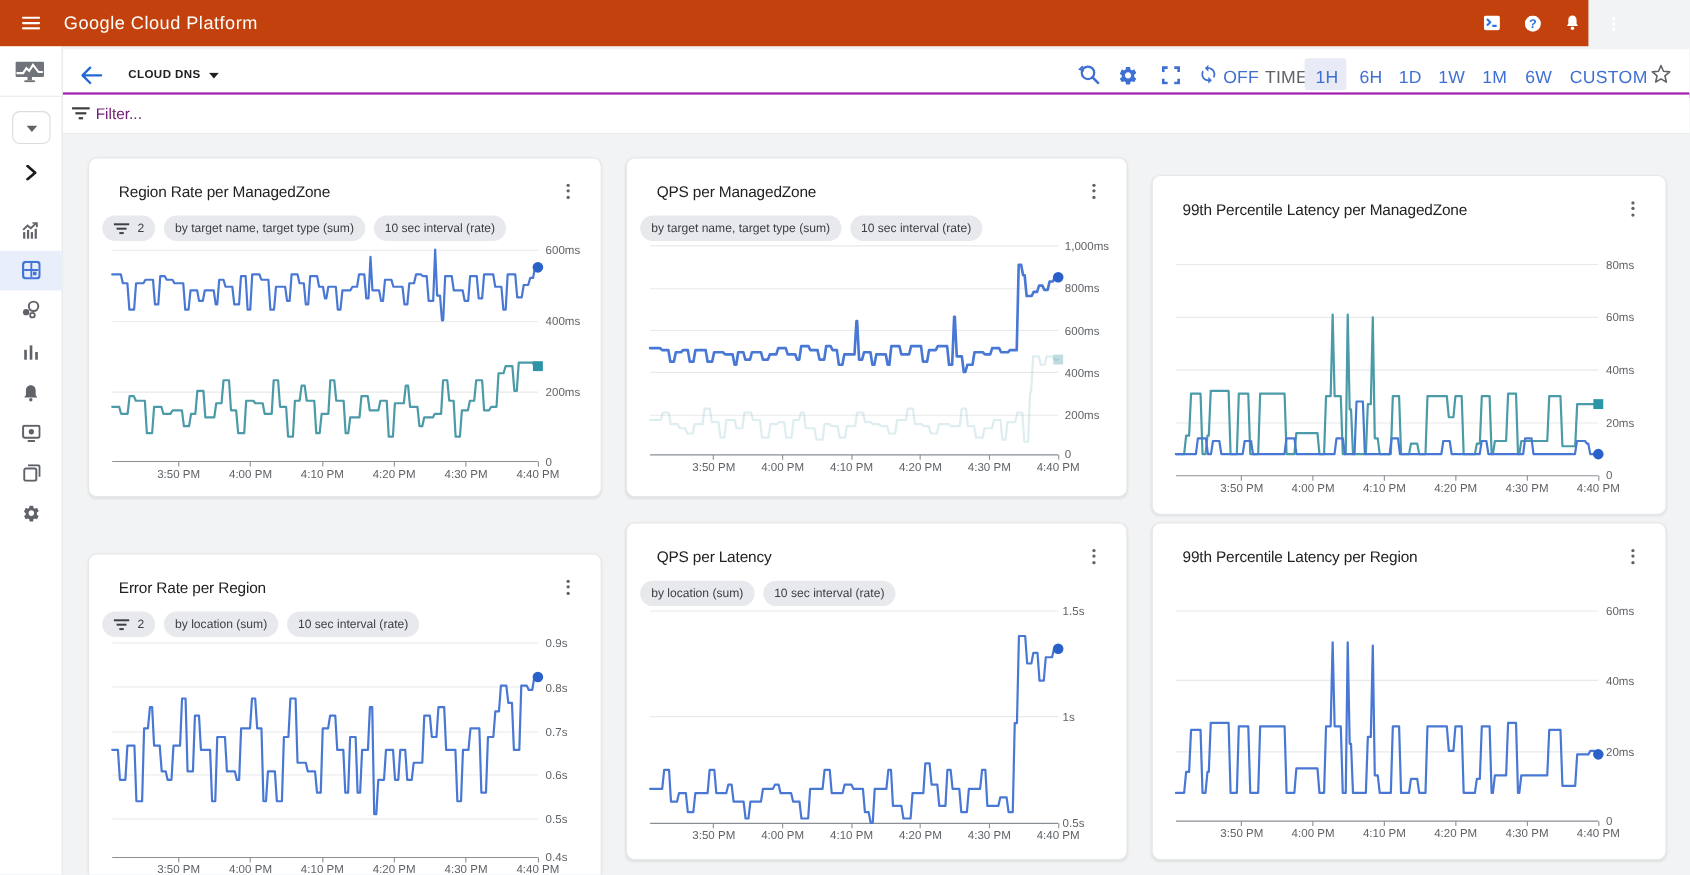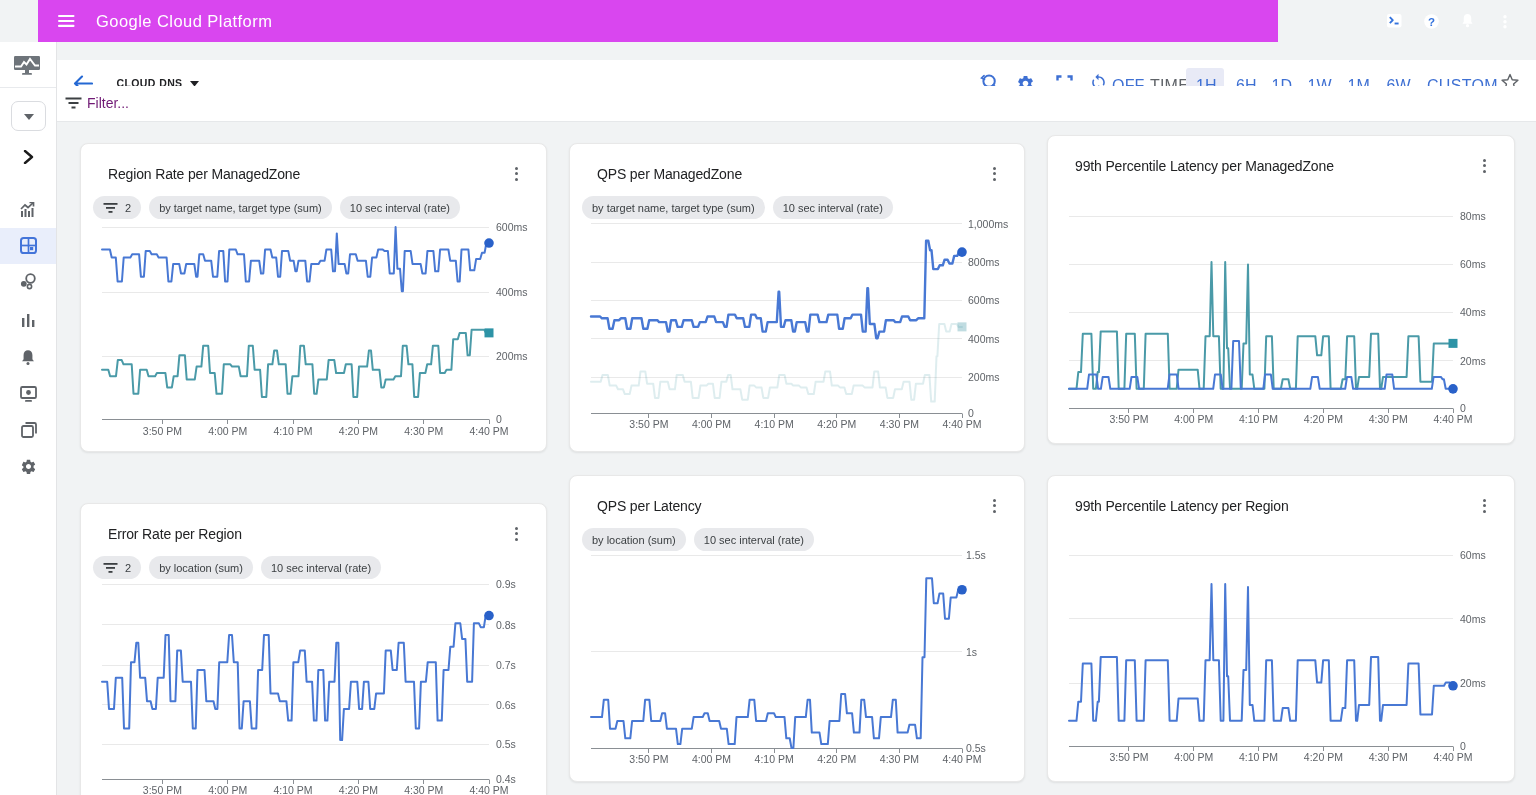--- a/index.html
+++ b/index.html
@@ -1,24 +1,24 @@
 <!DOCTYPE html>
 <html><head><meta charset="utf-8">
 <style>
 * { margin:0; padding:0; box-sizing:border-box; }
 html,body { width:1536px; height:795px; overflow:hidden; font-family:"Liberation Sans", sans-serif; }
 body { background:#f1f3f4; position:relative; }
-.hdr { position:absolute; left:0; top:0; width:1240px; height:42px; background:#d946ef; z-index:10;margin-left:38px; }
+.hdr { position:absolute; left:0; top:0; width:1444px; height:42px; background:#c2410c; z-index:10; }
 .logo { position:absolute; left:58px; top:11.5px; color:#fff; font-size:16.5px; letter-spacing:0.45px; }
 .searchbox { position:absolute; left:472px; top:4px; width:633px; height:33px; background:#4a82e1; border-radius:8px; }
 .searchtxt { position:absolute; left:51px; top:9px; color:rgba(255,255,255,0.82); font-size:14px; }
 .sidebar { position:absolute; left:0; top:42px; width:57px; height:753px; background:#fff; border-right:1px solid #e3e4e6; z-index:5; }
 .sidehead { position:absolute; left:0; top:0; width:56px; height:46px; border-bottom:1px solid #e8eaed; }
 .hilite { position:absolute; left:0; top:186px; width:56px; height:36px; background:#e9eefb; }
-.toolbar { position:absolute; left:57px; top:60px; width:1479px; height:44px; background:#fff; border-bottom:1px solid #a21caf; z-index:4; }
+.toolbar { position:absolute; left:57px; top:45px; width:1479px; height:44px; background:#fff; border-bottom:5px solid #a21caf; z-index:4; }
 .crumb { position:absolute; left:59.5px; top:17px; font-size:10.5px; font-weight:bold; color:#202124; letter-spacing:0.4px; }
 .filterbar { position:absolute; left:57px; top:86px; width:1479px; height:36px; background:#fff; border-bottom:1px solid #e6e8ea; z-index:4; }
 .filtertxt { position:absolute; left:30px; top:9px; color:#701a75; font-size:14px; }
 .timeopt { position:absolute; top:16.5px; font-size:16px; font-weight:normal; color:#3e70d3; letter-spacing:0.2px; }
 .card { position:absolute; background:#fff; border-radius:8px; border:1px solid #e8e8e8; box-shadow:0 1px 2px rgba(60,64,67,0.10); }
 .ctitle { position:absolute; left:27px; top:22px; font-size:14px; letter-spacing:-0.15px; color:#212224; }
 .cdots { position:absolute; right:27px; top:23px; width:4px; }
 .cdots i { display:block; width:3px; height:3px; border-radius:50%; background:#5f6368; margin-bottom:2.4px; }
 .chiprow { position:absolute; left:12px; top:52px; white-space:nowrap; }
 .chip { display:inline-flex; align-items:center; vertical-align:top; height:23px; background:#e8e9ec; border-radius:12px; padding:0 10px; font-size:11px; color:#3c4043; margin-right:8px; }
@@ -232,21 +232,21 @@
       <text x="398" y="160.10000000000002" font-size="10.5" fill="#5f6368">600ms</text>
       <text x="398" y="198.60000000000002" font-size="10.5" fill="#5f6368">400ms</text>
       <text x="398" y="237.0" font-size="10.5" fill="#5f6368">200ms</text>
       <text x="398" y="272.8" font-size="10.5" fill="#5f6368">0</text>
       <polyline points="21.0,237.8 30.7,237.8 32.5,231.1 37.9,231.1 39.7,241.6 46.2,241.6 48.0,245.3 53.0,245.3 54.8,250.1 59.7,250.1 61.5,241.6 68.7,241.6 70.5,227.4 75.3,227.4 77.1,239.7 83.2,239.7 85.0,253.9 88.5,253.9 90.3,237.8 97.8,237.8 99.6,245.3 104.9,245.3 106.7,231.1 112.8,231.1 114.6,237.8 120.9,237.8 122.7,253.9 128.6,253.9 130.4,241.6 136.5,241.6 138.3,239.7 142.9,239.7 144.7,253.9 149.6,253.9 151.4,237.8 156.3,237.8 158.1,231.1 160.7,231.1 162.5,245.3 170.4,245.3 172.2,255.7 177.8,255.7 179.6,241.6 184.3,241.6 186.1,243.4 191.5,243.4 193.3,253.9 198.1,253.9 199.9,243.4 207.4,243.4 209.2,231.1 214.6,231.1 216.4,239.7 221.4,239.7 223.2,241.6 229.0,241.6 230.8,243.4 236.5,243.4 238.3,250.1 243.8,250.1 245.6,237.8 253.5,237.8 255.3,227.4 260.0,227.4 261.8,241.6 268.1,241.6 269.9,243.4 274.4,243.4 276.2,250.1 281.8,250.1 283.6,241.6 292.7,241.6 294.5,243.4 302.5,243.4 304.3,227.4 308.1,227.4 309.9,243.4 315.6,243.4 317.4,253.9 323.2,253.9 325.0,245.3 331.8,245.3 333.6,237.8 339.5,237.8 341.3,255.7 344.1,255.7 345.9,239.7 353.0,239.7 354.8,231.1 359.4,231.1 361.2,257.6 364.7,257.6 366.5,212.2 367.4,212.2 369.2,180.0 374.4,180.0 376.2,187.6 379.7,187.6 381.5,180.0 386.7,180.0 388.5,182.9 392.0,182.9" fill="none" stroke="#4a9aa8" stroke-width="2" stroke-linejoin="round" stroke-linecap="round" stroke-opacity="0.18"></polyline>
       <polyline points="21.0,172.5 30.1,172.5 31.9,174.3 37.6,174.3 39.4,184.8 42.6,184.8 44.4,176.2 49.1,176.2 50.9,174.3 55.3,174.3 57.1,184.8 60.4,184.8 62.2,174.3 71.5,174.3 73.3,184.8 77.4,184.8 79.2,176.2 87.3,176.2 89.1,178.1 96.0,178.1 97.8,187.6 99.3,187.6 101.1,176.2 105.8,176.2 107.6,182.9 111.8,182.9 113.6,176.2 121.8,176.2 123.6,182.9 128.1,182.9 129.9,178.1 135.7,178.1 137.5,172.5 144.3,172.5 146.1,178.1 152.9,178.1 154.7,182.9 156.6,182.9 158.4,170.6 164.9,170.6 166.7,174.3 173.2,174.3 175.0,182.9 179.3,182.9 181.1,170.6 185.1,170.6 186.9,174.3 190.8,174.3 192.6,187.6 195.8,187.6 197.6,178.1 206.8,178.1 208.6,147.8 209.2,147.8 211.0,182.9 213.7,182.9 215.5,176.2 221.3,176.2 223.1,187.6 224.9,187.6 226.7,178.1 235.2,178.1 237.0,187.6 238.5,187.6 240.3,170.6 247.6,170.6 249.4,178.1 256.5,178.1 258.3,170.6 267.3,170.6 269.1,184.8 272.8,184.8 274.6,174.3 280.7,174.3 282.5,170.6 291.0,170.6 292.8,187.6 295.6,187.6 297.4,144.1 298.0,144.1 299.8,180.0 304.4,180.0 306.2,194.2 307.6,194.2 309.4,187.6 314.1,187.6 315.9,176.2 323.5,176.2 325.3,178.1 330.2,178.1 332.0,172.5 338.3,172.5 340.1,176.2 346.3,176.2 348.1,174.3 354.3,174.3 356.1,96.7 358.3,96.7 360.1,106.2 361.5,106.2 363.3,125.1 367.9,125.1 369.7,121.3 372.8,121.3 374.6,115.7 377.6,115.7 379.4,119.5 382.4,119.5 384.2,111.9 387.2,111.9 389.0,108.1 392.0,108.1" fill="none" stroke="#4878d4" stroke-width="2.4" stroke-linejoin="round" stroke-linecap="round"></polyline>
       <circle cx="392" cy="108.095" r="4.8" fill="#2961c9"></circle>
       <rect x="387.5" y="178.36849999999998" width="9" height="9" fill="#4a9aa8" fill-opacity="0.35"></rect>
     </svg>
 </div>
-<div class="card" style="left:1047px;top:135px;width:468px;height:309px">
+<div class="card" style="left:1047px;top:159px;width:468px;height:309px">
 <div class="ctitle">99th Percentile Latency per ManagedZone</div>
 <div class="cdots">
       <i></i>
       <i></i>
       <i></i>
     </div>
 <svg class="plot" width="468" height="309" viewBox="0 0 468 309">
       <line x1="21" y1="80.5" x2="405" y2="80.5" stroke="#e9e9e9" stroke-width="1"></line>
       <line x1="21" y1="128.5" x2="405" y2="128.5" stroke="#e9e9e9" stroke-width="1"></line>
       <line x1="21" y1="176.5" x2="405" y2="176.5" stroke="#e9e9e9" stroke-width="1"></line>

